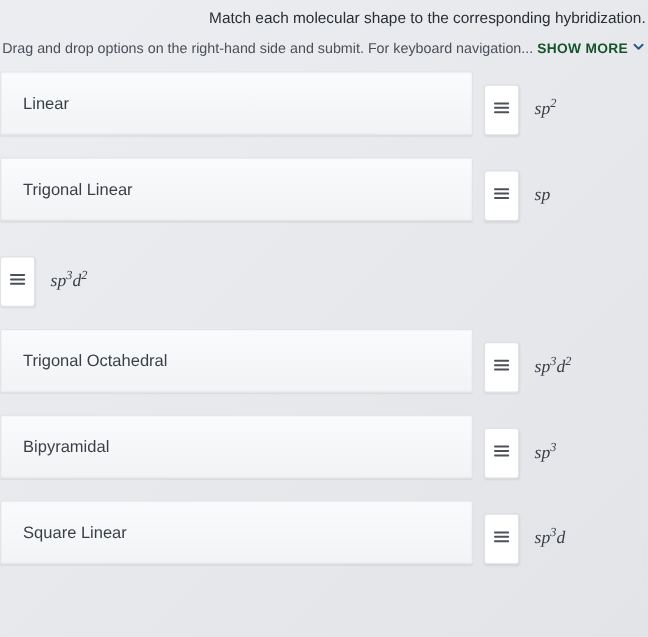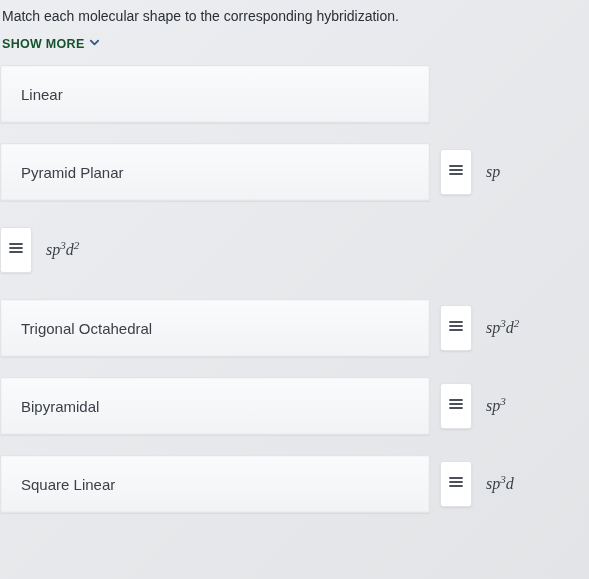--- a/index.html
+++ b/index.html
@@ -11,20 +11,21 @@
       height: 579px;
       overflow: hidden;
       color: #3a3f47;
       padding: 0;
     }
     .title {
       font-size: 14px;
       font-weight: 400;
       color: #2a2e35;
       padding: 8px 2px 12px 2px;
+      text-align: right;
     }
     .subtitle-row {
       font-size: 13px;
       color: #4a4f58;
       padding: 0 2px 14px 2px;
     }
     .show-more {
       color: #14532d;
       font-weight: 600;
       letter-spacing: 0.3px;
@@ -36,21 +37,21 @@
     }
     .show-more svg { width: 11px; height: 11px; }
     .match-area {
       display: flex;
       flex-direction: column;
       gap: 20px;
       padding: 0 6px 0 0;
     }
     .row {
       display: flex;
-      align-items: center;
+      align-items: flex-end;
       gap: 10px;
       height: 58px;
     }
     .drop-target {
       flex: 0 0 430px;
       height: 58px;
       background: #f7f8fa;
       border: 1px solid #e2e4e8;
       border-radius: 2px;
       box-shadow: inset 0 0 0 1px rgba(0,0,0,0.02), 0 1px 1px rgba(0,0,0,0.06);
@@ -87,38 +88,51 @@
       white-space: nowrap;
     }
     .answer-label sup { font-size: 0.7em; vertical-align: super; line-height: 0; }
   </style>
 </head>
 <body>
 
 <div class="title">Match each molecular shape to the corresponding hybridization.</div>
 
 <div class="subtitle-row">
+  <span>Drag and drop options on the right-hand side and submit. For keyboard navigation... </span>
   <span class="show-more">
     <span>SHOW MORE</span>
     <span>
       <svg viewBox="0 0 12 12" fill="none" stroke="#2a5b8a" stroke-width="2" stroke-linecap="round" stroke-linejoin="round">
           <polyline points="2,4 6,8 10,4"></polyline>
         </svg>
     </span>
   </span>
 </div>
 
 <div class="match-area">
 
   <div class="row">
     <div class="drop-target">Linear</div>
-  </div>
-
-  <div class="row">
-    <div class="drop-target">Pyramid Planar</div>
+    <div class="right-cluster">
+      <div class="handle-box">
+        <span>
+          <svg viewBox="0 0 16 14" stroke-width="1.8" stroke-linecap="round">
+              <line x1="2" y1="3" x2="14" y2="3"></line>
+              <line x1="2" y1="7" x2="14" y2="7"></line>
+              <line x1="2" y1="11" x2="14" y2="11"></line>
+            </svg>
+        </span>
+      </div>
+      <div class="answer-label">sp<sup>2</sup></div>
+    </div>
+  </div>
+
+  <div class="row">
+    <div class="drop-target">Trigonal Linear</div>
     <div class="right-cluster">
       <div class="handle-box">
         <span>
           <svg viewBox="0 0 16 14" stroke-width="1.8" stroke-linecap="round">
               <line x1="2" y1="3" x2="14" y2="3"></line>
               <line x1="2" y1="7" x2="14" y2="7"></line>
               <line x1="2" y1="11" x2="14" y2="11"></line>
             </svg>
         </span>
       </div>

